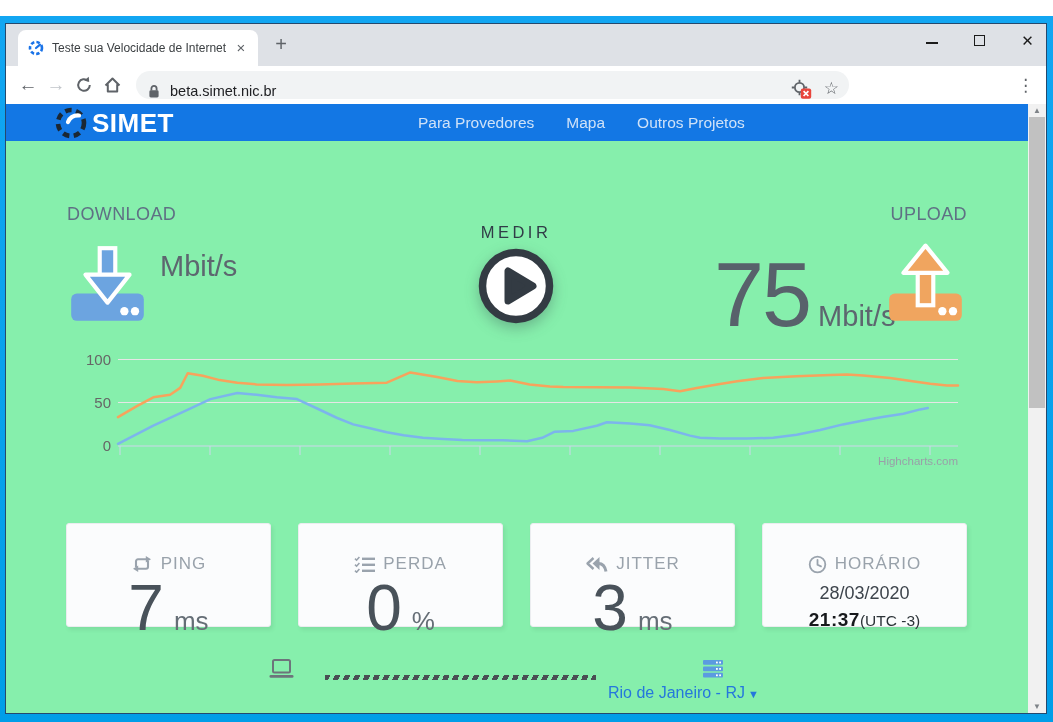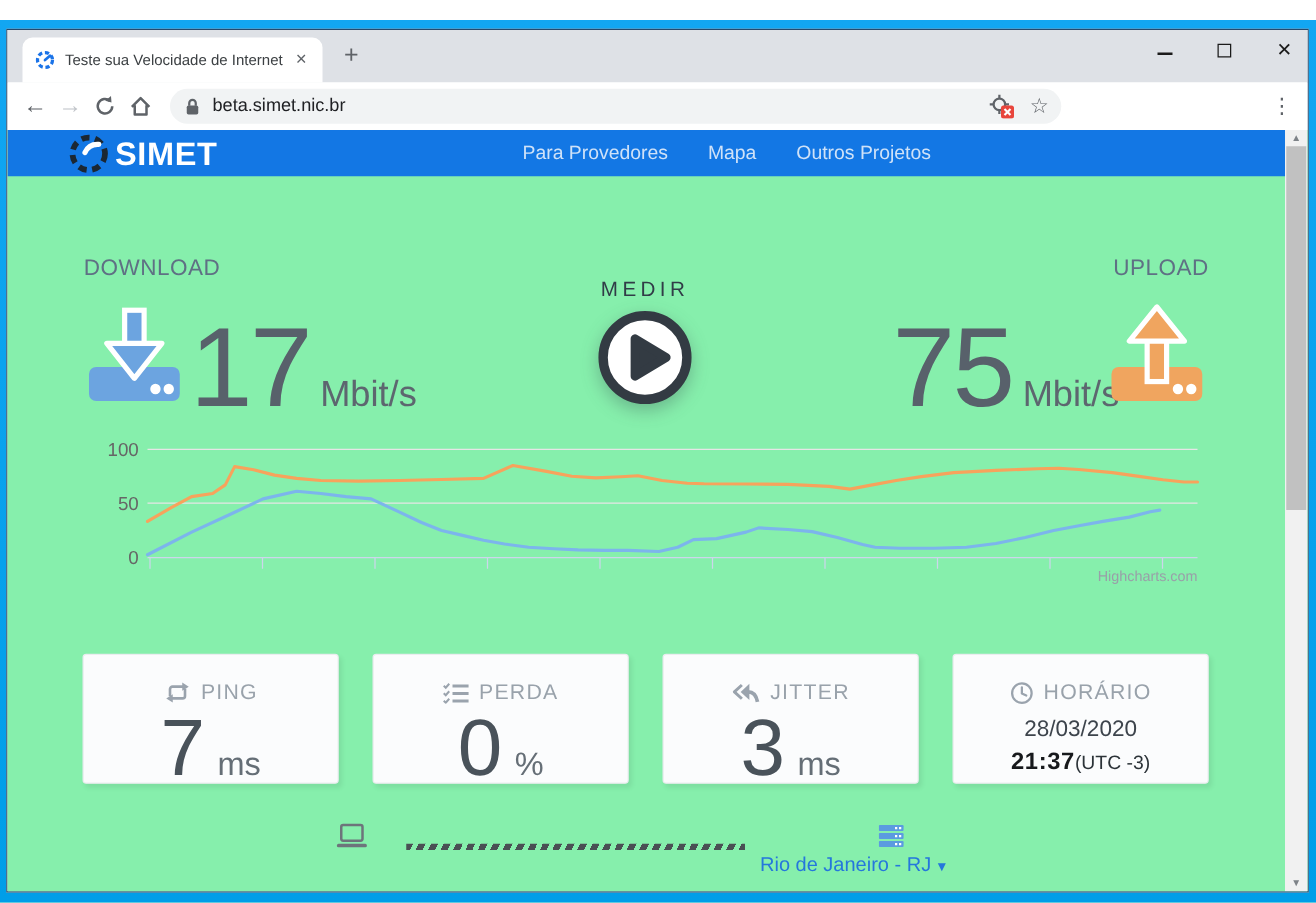--- a/index.html
+++ b/index.html
@@ -20,21 +20,21 @@
   .wc{width:13px;height:13px;display:flex;align-items:center;justify-content:center;color:#1b1b1b;}
   .wc-min-bar{width:12px;height:2px;background:#1b1b1b;margin-top:6px;}
   .wc-max-box{width:11px;height:11px;border:1.4px solid #1b1b1b;}
   .wc-close-x{font-size:15px;line-height:13px;}
   
   .toolbar{height:38px;background:#fff;position:relative;display:flex;align-items:center;flex:0 0 auto;}
   .nav-ic{font-size:19px;color:#5f6368;width:28px;text-align:center;}
   .nav-ic.disabled{color:#c0c4c9;}
   .back{margin-left:8px;}
   .addressbar{margin-left:10px;width:713px;height:28px;background:#f1f3f4;border-radius:14px;
-    display:flex;align-items:center;padding:0 10px 0 12px;}
+    display:flex;align-items:flex-end;padding:0 10px 0 12px;}
   .url{font-size:14.5px;color:#202124;margin-left:10px;flex:1;}
   .ab-ic{margin-left:12px;display:flex;align-items:center;}
   .star{font-size:17px;color:#5f6368;}
   .menu-dots{position:absolute;right:12px;font-size:17px;color:#5f6368;letter-spacing:0;}
   
   .page{flex:1;position:relative;background:#86efac;overflow:hidden;}
   .content{position:absolute;left:0;top:0;bottom:0;right:18px;}
   .band{position:absolute;left:0;top:0;right:0;height:37px;background:#1377e4;}
   .logo{position:absolute;left:48px;top:2px;display:flex;align-items:center;}
   .logo-text{color:#fff;font-size:26px;font-weight:bold;letter-spacing:.5px;margin-left:2px;}
@@ -43,21 +43,21 @@
   .sec-label{position:absolute;font-size:18px;color:#5f7084;letter-spacing:.4px;}
   .big-row{position:absolute;display:flex;align-items:baseline;}
   .big-num{font-size:90px;font-weight:200;color:#58616b;line-height:1;letter-spacing:-2px;}
   .big-unit{font-size:29px;color:#5d666f;margin-left:8px;font-weight:200;}
   .medir-label{position:absolute;left:410px;width:200px;top:119px;text-align:center;
     font-size:16.5px;color:#313c47;letter-spacing:3.5px;}
   .play-wrap{position:absolute;left:470px;top:142px;filter:drop-shadow(0 5px 7px rgba(40,52,64,.30));}
   
   .cards{position:absolute;left:60px;top:419px;display:flex;gap:27px;}
   .card{width:205px;height:104px;background:#fbfcfd;border:1px solid #ebedf0;border-radius:3px;
-    box-shadow:2px 3px 4px rgba(0,0,0,.07);text-align:center;padding-top:20px;}
+    box-shadow:2px 3px 4px rgba(0,0,0,.07);text-align:center;padding-top:30px;}
   .card-head{display:flex;align-items:center;justify-content:center;gap:8px;}
   .card-label{font-size:17px;color:#99a2ab;letter-spacing:1px;}
   .card-val{display:flex;align-items:baseline;justify-content:center;margin-top:1px;}
   .cv-num{font-size:64px;font-weight:200;color:#49525a;line-height:1.05;}
   .cv-unit{font-size:26px;color:#656e76;margin-left:10px;font-weight:200;}
   .card-date{font-size:18px;color:#3d444c;margin-top:9px;}
   .card-time{margin-top:5px;font-size:15.5px;color:#2c3338;}
   .card-time b{font-size:19px;color:#17191c;letter-spacing:.5px;}
   
   .conn-line{position:absolute;left:319px;top:571px;width:271px;height:5px;
@@ -156,21 +156,20 @@
 
         <div class="sec-label" style="left:61px;top:100px;">DOWNLOAD</div>
         <svg width="83" height="83" viewBox="0 0 32 32" style="position:absolute;left:60px;top:139px;">
           <rect x="2" y="19.5" width="28" height="10.5" rx="2.2" fill="#6ca4e0"></rect>
           <rect x="13" y="2" width="6" height="11" fill="#6ca4e0" stroke="#fff" stroke-width="1.6"></rect>
           <polygon points="7.5,12.2 24.5,12.2 16,23" fill="#6ca4e0" stroke="#fff" stroke-width="1.6" stroke-linejoin="round"></polygon>
           <circle cx="22.5" cy="26.3" r="1.6" fill="#fff"></circle>
           <circle cx="26.6" cy="26.3" r="1.6" fill="#fff"></circle>
         </svg>
         <div class="big-row" style="left:146px;top:146px;">
-          <span class="big-num">17</span>
           <span class="big-unit">Mbit/s</span>
         </div>
 
         <div class="medir-label">MEDIR</div>
         <div class="play-wrap">
           <svg width="80" height="80" viewBox="0 0 80 80">
             <circle cx="40" cy="40" r="33.5" fill="#ffffff" stroke="#333b43" stroke-width="7.5"></circle>
             <polygon points="32,25 32,55 57,40" fill="#333b43" stroke="#333b43" stroke-width="7" stroke-linejoin="round"></polygon>
           </svg>
         </div>

